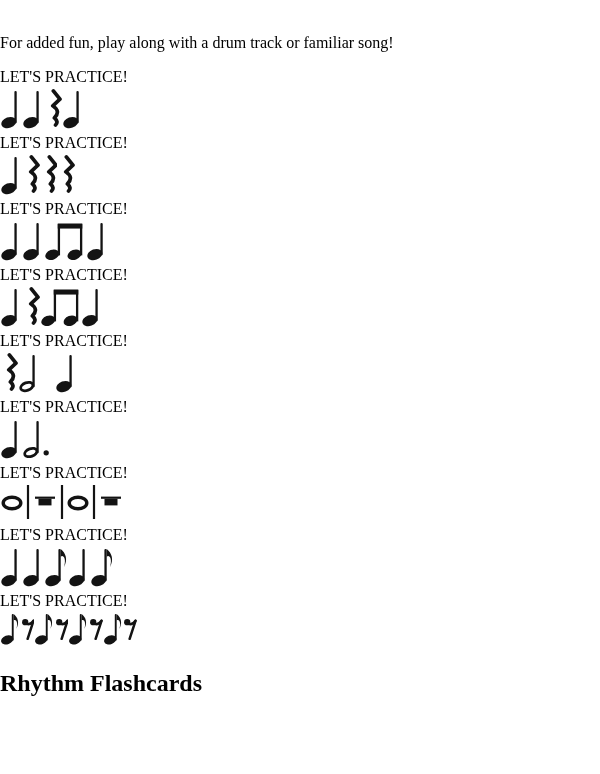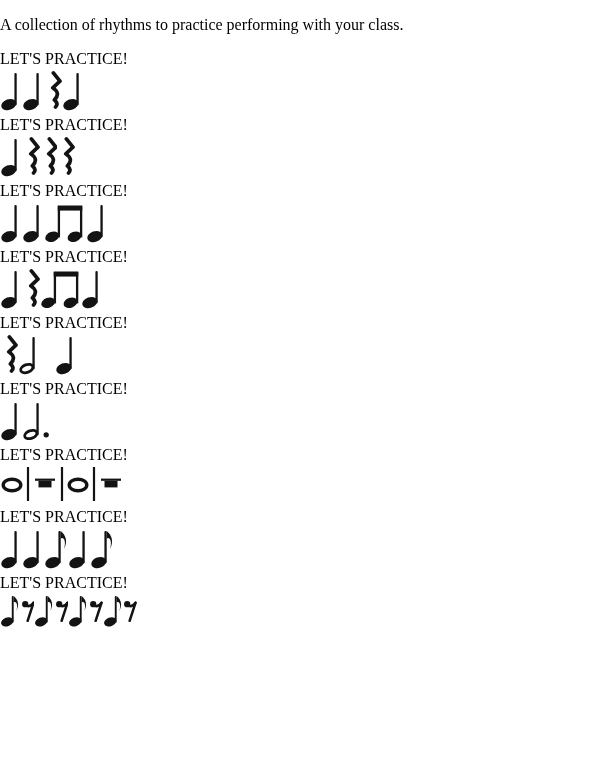--- a/index.html
+++ b/index.html
@@ -24,21 +24,22 @@
   .card-label{font-size:8px;font-weight:bold;letter-spacing:1.7px;color:#16454C;margin-top:7px;white-space:nowrap;}
   .notes{flex:1;display:flex;align-items:center;justify-content:center;width:100%;padding-bottom:4px;}
   svg{display:block;}
 </style>
 </head>
 <body>
 
 <div class="page">
 
   <p class="sub">
-    <span>A collection of rhythms to practice performing with your class.</span><br>
+    <br>
+    <span>For added fun, play along with a drum track or familiar song!</span>
   </p>
 
   <div class="practice-grid">
   <div class="card-outer p-outer">
     <div class="card-inner">
       <div class="card-label">LET'S PRACTICE!</div>
       <div class="notes" style="gap: 16px;"><svg width="22.0" height="44" viewBox="0 0 20 40">
               <g fill="#131313">
                 <ellipse cx="8" cy="33.2" rx="7" ry="4.8" transform="rotate(-20 8 33.2)"></ellipse>
                 <rect x="13.1" y="4.5" width="2.1" height="29.5" rx="1"></rect>
@@ -305,14 +306,15 @@
               <g fill="#131313">
                 <circle cx="5.8" cy="13.5" r="3.5"></circle>
                 <path d="M5.8 14.6 Q10.5 18 15 12" fill="none" stroke="#131313" stroke-width="2.6" stroke-linecap="round"></path>
                 <path d="M15 12 L8.5 32" fill="none" stroke="#131313" stroke-width="2.8" stroke-linecap="round"></path>
               </g>
             </svg></div>
     </div>
   </div>
 </div>
 
+  <h2>Rhythm Flashcards</h2>
 
 </div>
 
 </body></html>

